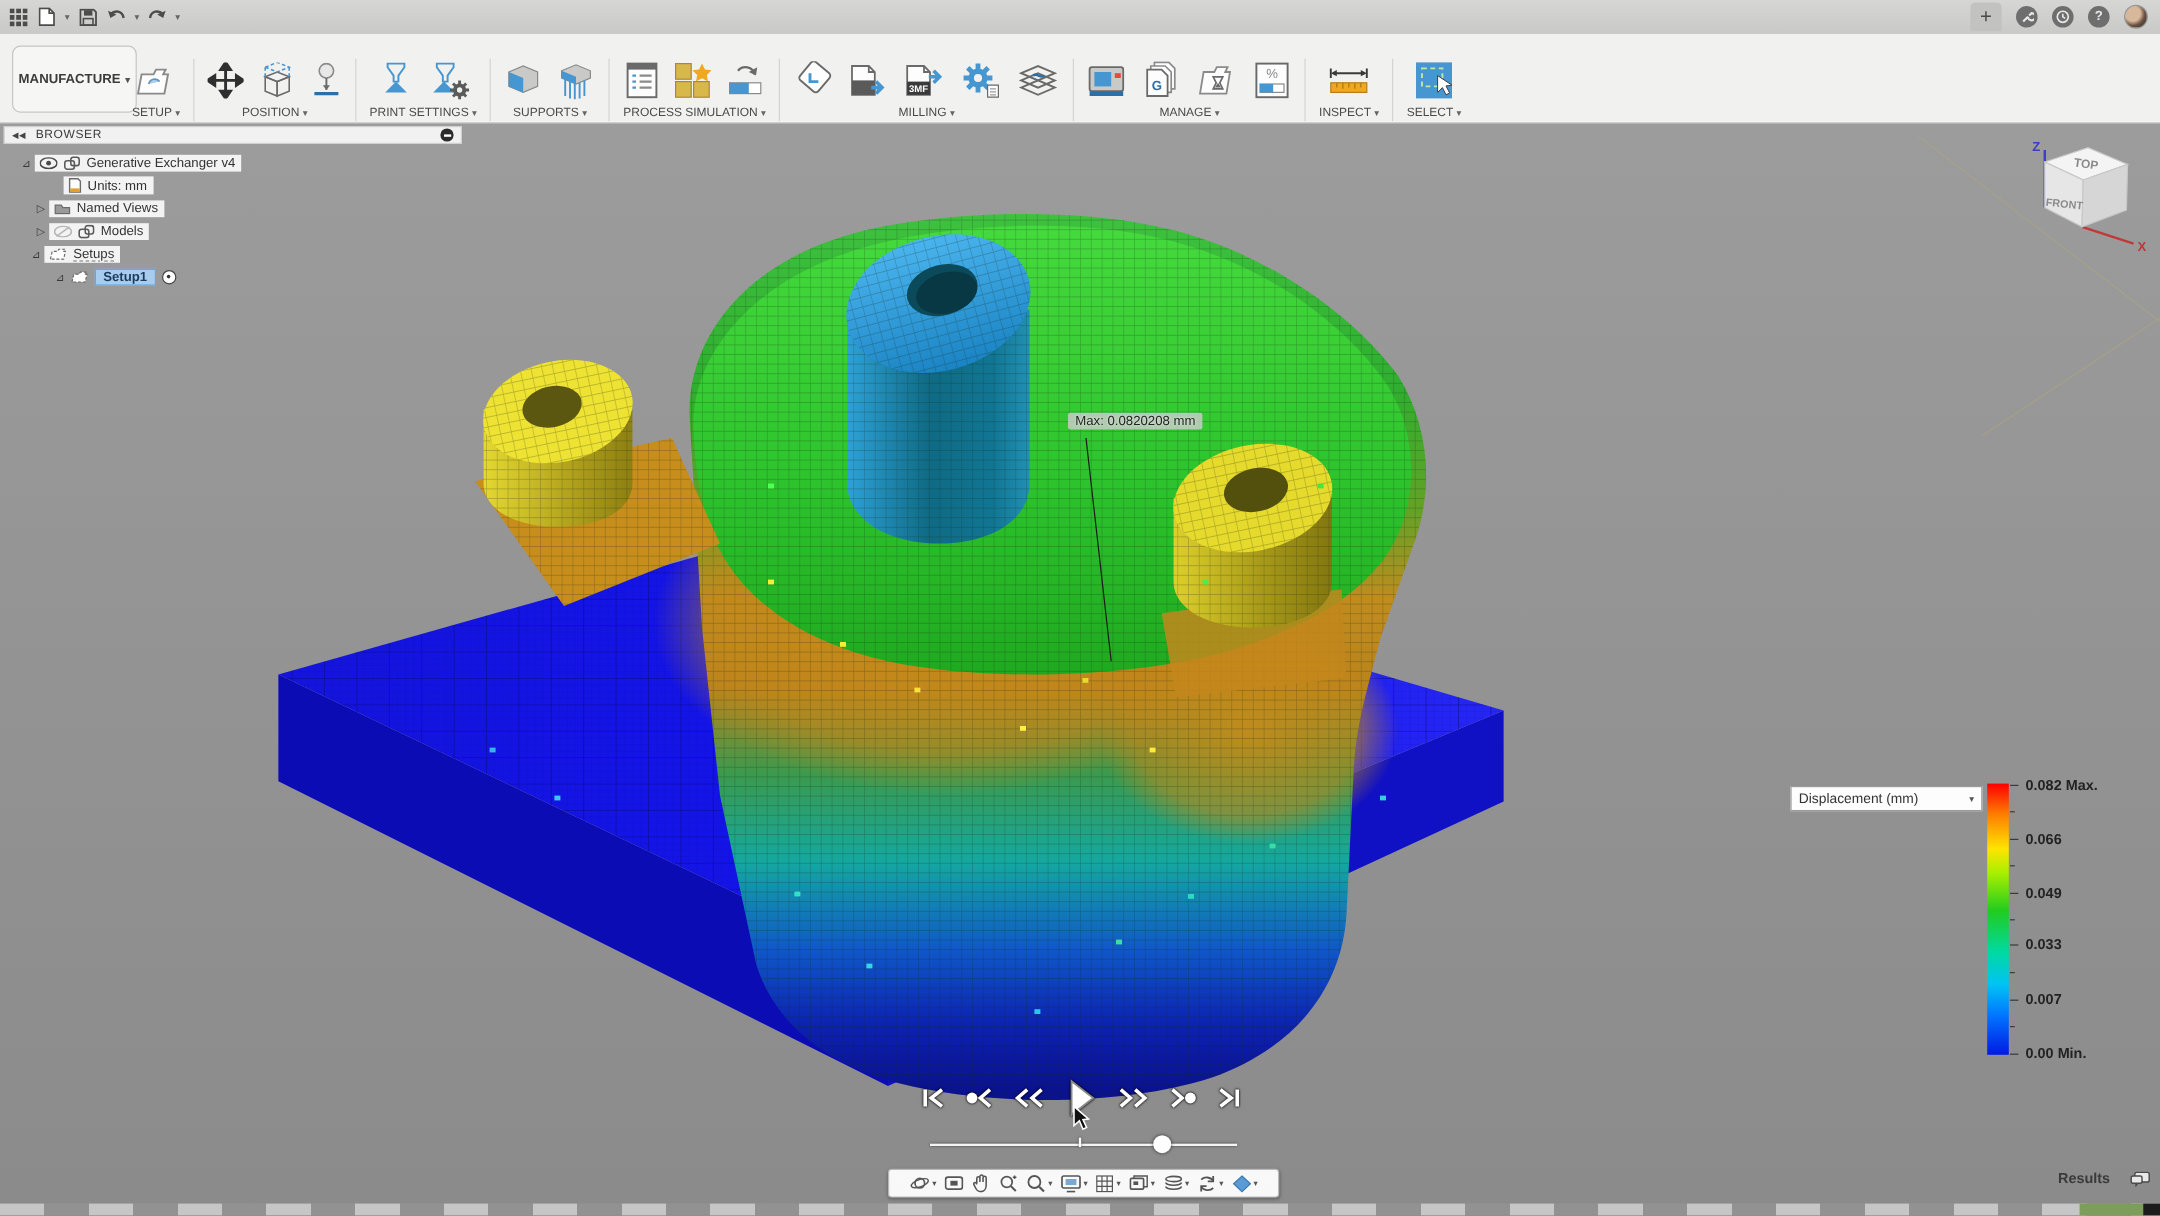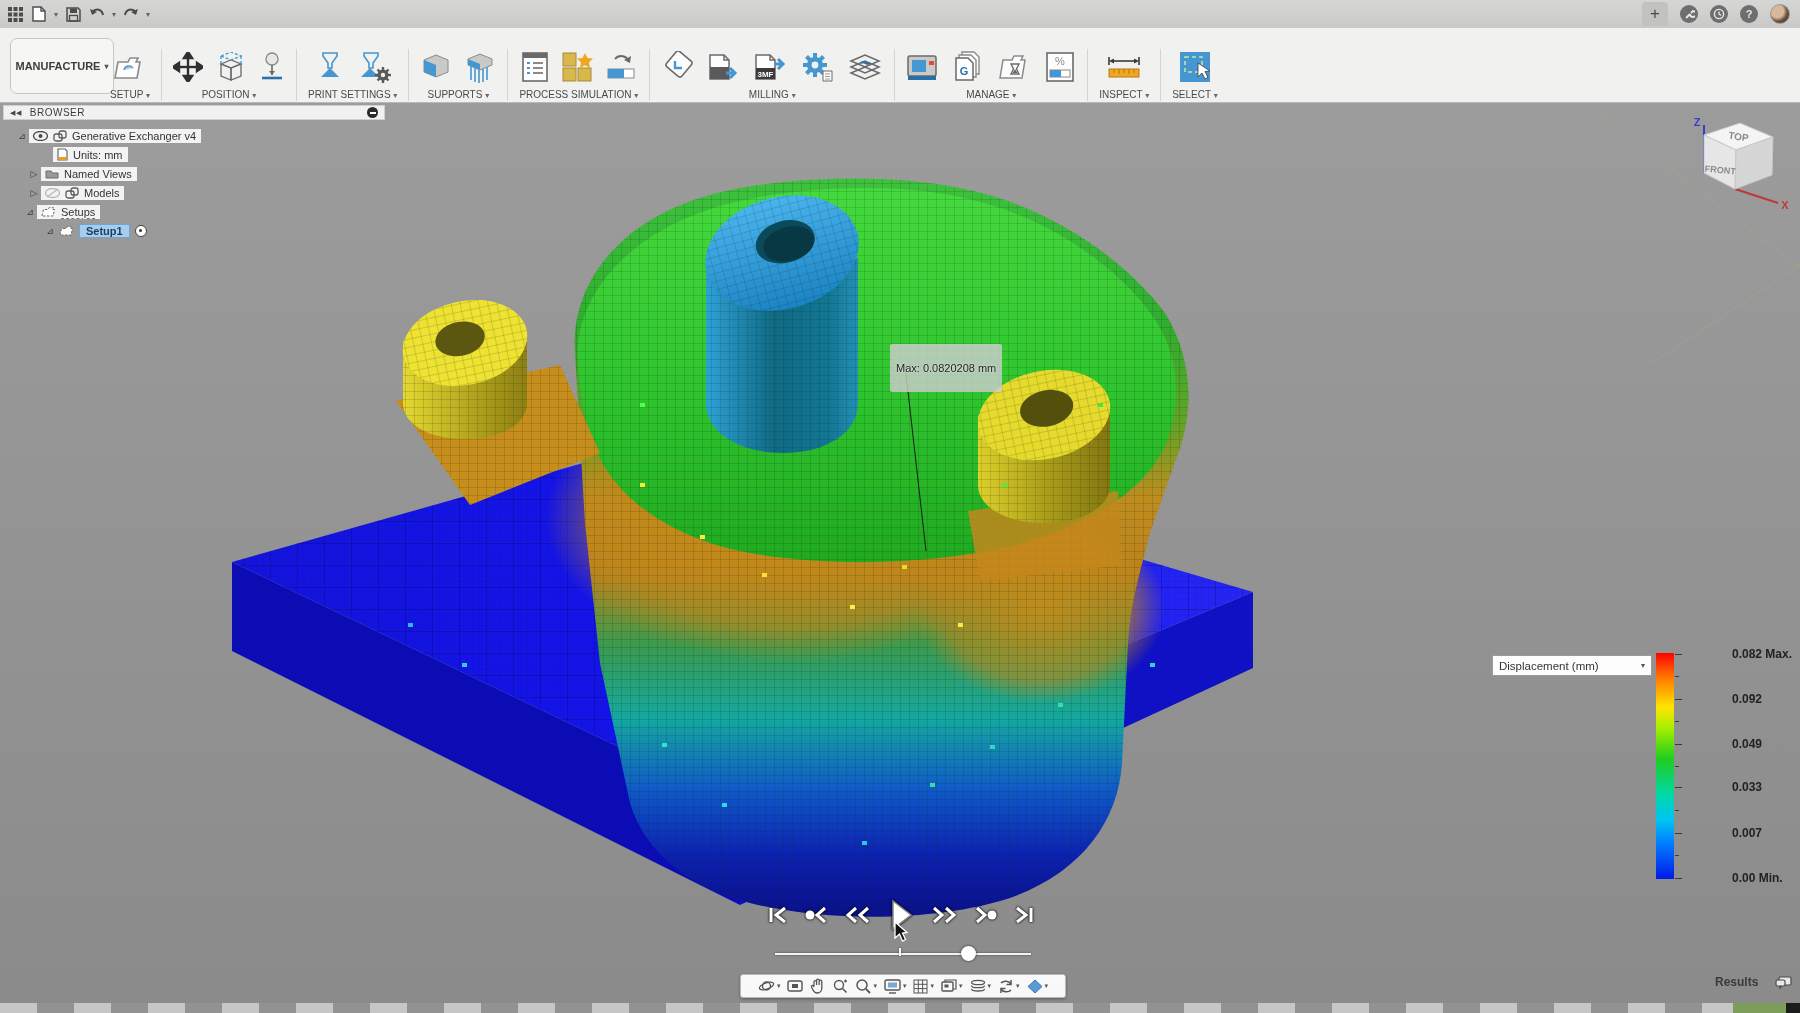--- a/index.html
+++ b/index.html
@@ -66,25 +66,25 @@
   .radio::after { content:""; position:absolute; left:3px; top:3px; width:3px; height:3px; border-radius:50%; background:#333; }
 
   
   .legend-select { position:absolute; left:1492px; top:552px; width:160px; height:21px; background:#fdfdfd;
     border:1px solid #9a9a9a; display:flex; align-items:center; font-size:11.5px; color:#333; padding:0 6px; }
   .legend-select .spacer { flex:1; }
   .legend-select .c { font-size:8px; color:#555; }
   .colorbar { position:absolute; left:1656px; top:550px; width:18px; height:226px;
     background:linear-gradient(#fd0000 0%, #ff7a00 11%, #ffe400 24%, #a8ef00 33%, #20cc20 47%, #00d9a0 62%, #00c4f4 74%, #0072ff 86%, #001ae4 100%); }
   .cb-tick { position:absolute; left:1675px; width:7px; height:1px; background:#3a3a3a; }
-  .cb-label { position:absolute; left:1688px; font-size:12px; font-weight:bold; color:#222; white-space:nowrap;margin-left:44px; }
+  .cb-label { position:absolute; left:1688px; font-size:12px; font-weight:bold; color:#222; white-space:nowrap; }
 
   
   .max-tooltip { position:absolute; left:890px; top:241px; background:rgba(205,205,205,.82);
-    border-radius:2px; padding:18px 6px; font-size:11px; color:#222; text-shadow:0 0 2px rgba(255,255,255,.8); }
+    border-radius:2px; padding:1px 6px; font-size:11px; color:#222; text-shadow:0 0 2px rgba(255,255,255,.8); }
 
   
   .playback { position:absolute; left:768px; top:792px; width:266px; height:40px;
     display:flex; align-items:center; justify-content:space-between; }
   .pb { display:flex; align-items:center; justify-content:center;
     filter:drop-shadow(0 0 1px rgba(0,0,0,.85)) drop-shadow(0 0 1px rgba(0,0,0,.5)); }
   .slider-line { position:absolute; left:775px; top:850px; width:256px; height:2px; background:rgba(255,255,255,.9);
     box-shadow:0 0 2px rgba(0,0,0,.6); }
   .slider-tick { position:absolute; left:899px; top:845px; width:2px; height:8px; background:rgba(255,255,255,.95); box-shadow:0 0 2px rgba(0,0,0,.6);}
   .slider-handle { position:absolute; left:961px; top:843px; width:15px; height:15px; border-radius:50%;
@@ -727,21 +727,21 @@
     <div class="cb-tick" style="top:596px"></div>
       <div class="cb-tick" style="top:618px;width:4px"></div>
     <div class="cb-tick" style="top:641px"></div>
       <div class="cb-tick" style="top:663px;width:4px"></div>
     <div class="cb-tick" style="top:684px"></div>
       <div class="cb-tick" style="top:707px;width:4px"></div>
     <div class="cb-tick" style="top:730px"></div>
       <div class="cb-tick" style="top:752px;width:4px"></div>
     <div class="cb-tick" style="top:775px"></div>
     <div class="cb-label" style="top:544px">0.082 Max.</div>
-    <div class="cb-label" style="top:589px">0.092</div>
+    <div class="cb-label" style="top:589px">0.066</div>
     <div class="cb-label" style="top:634px">0.049</div>
     <div class="cb-label" style="top:677px">0.033</div>
     <div class="cb-label" style="top:723px">0.007</div>
     <div class="cb-label" style="top:768px">0.00 Min.</div>
 
     <div class="playback">
       <span class="pb">
         <svg width="20" height="18">
             <line x1="3" y1="2" x2="3" y2="16" stroke="#fff" stroke-width="3"></line>
             <path d="M17,2 L8,9 L17,16" fill="none" stroke="#fff" stroke-width="3"></path>

